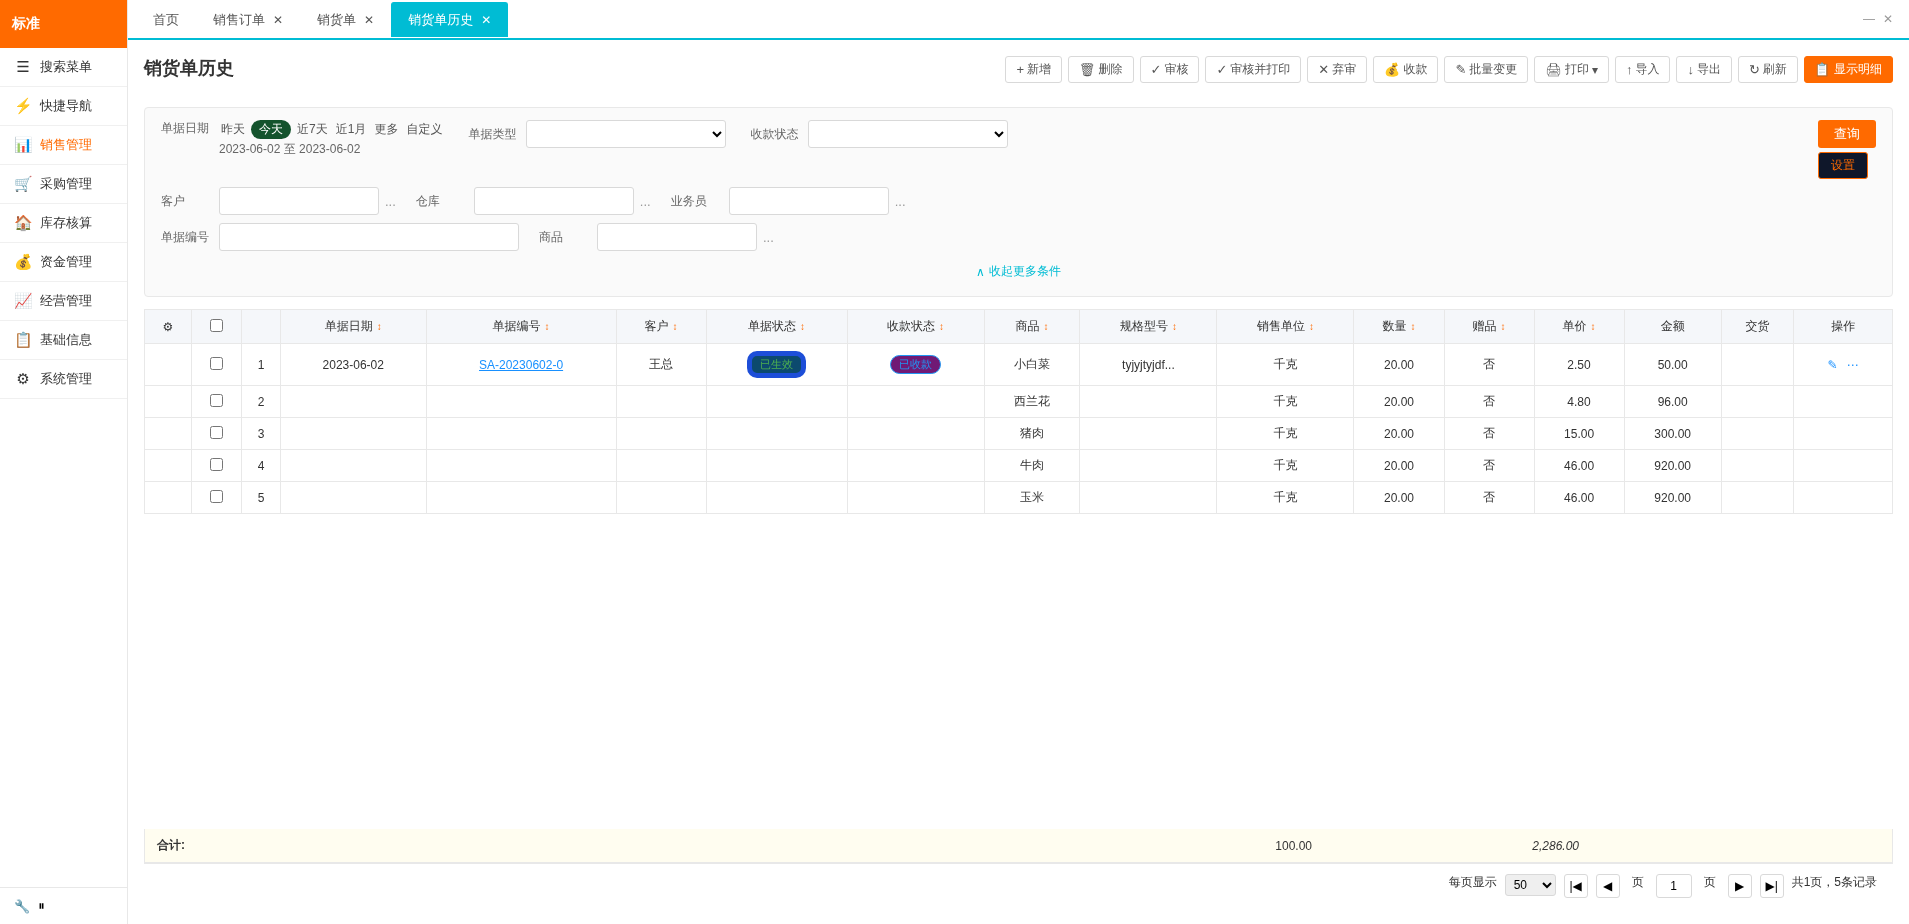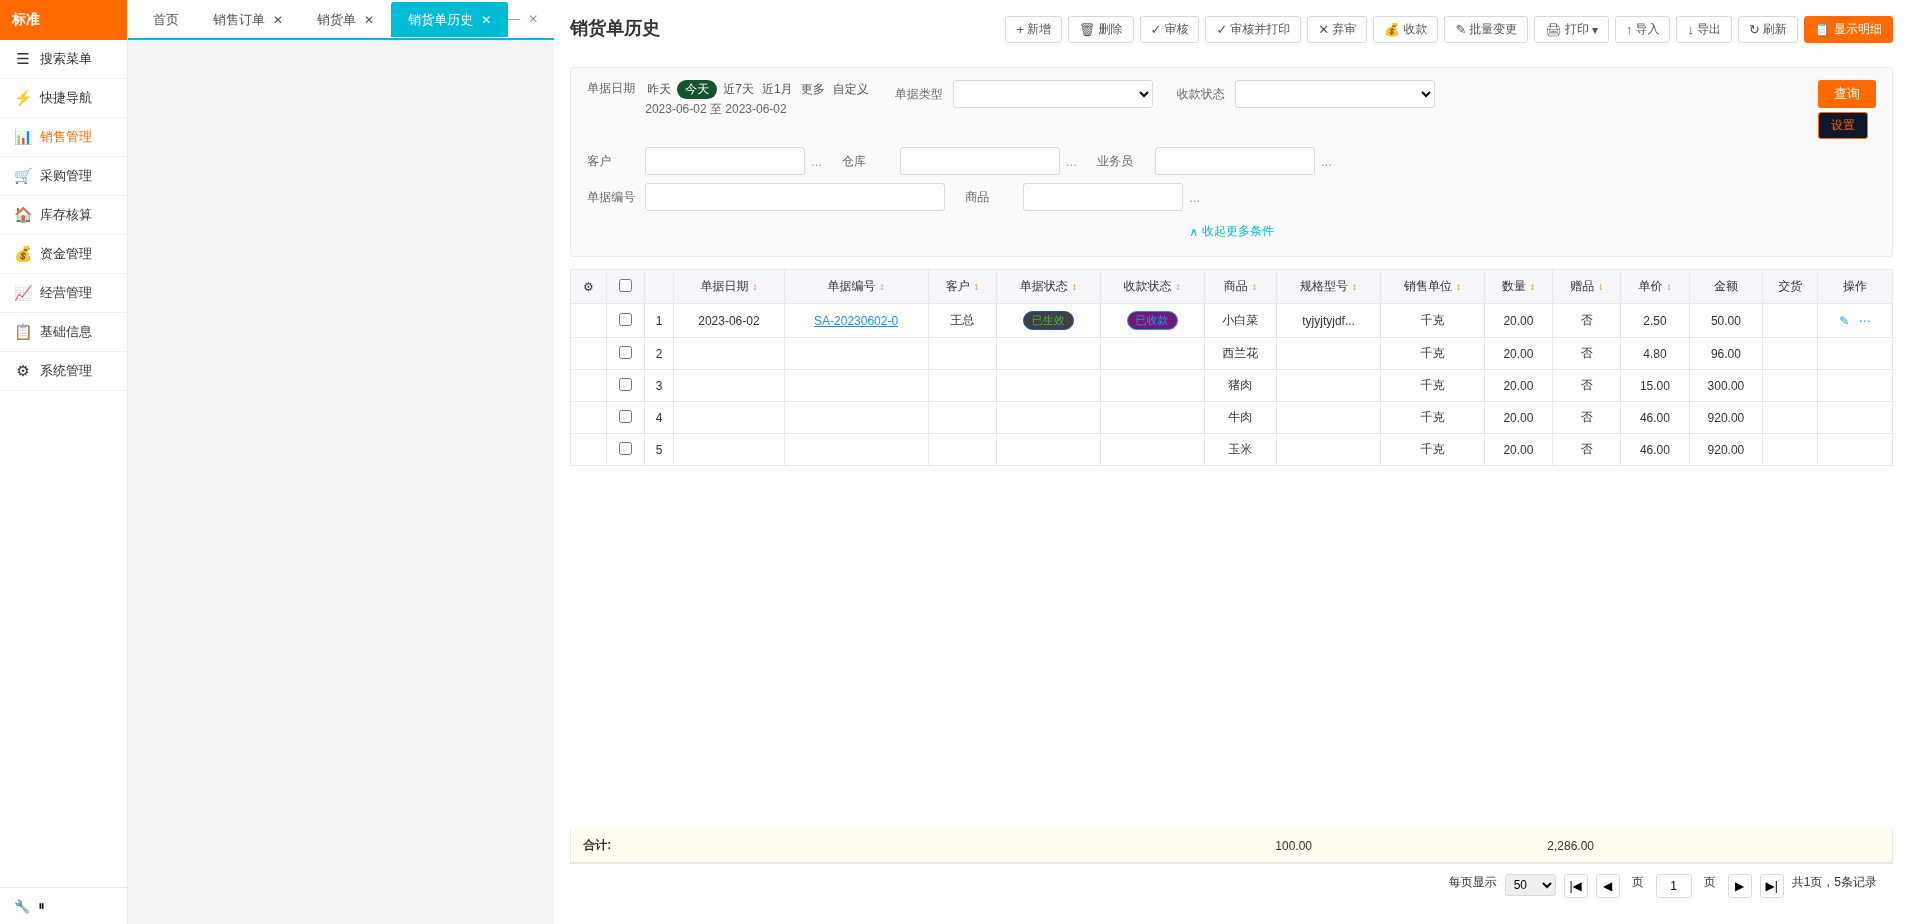--- a/index.html
+++ b/index.html
@@ -13,21 +13,21 @@
       display: flex;
       flex-direction: column;
       flex-shrink: 0;
     }
     .sidebar-logo {
       background: #ff6a00;
       color: #fff;
       padding: 8px 12px;
       font-size: 14px;
       font-weight: bold;
-      height: 40px;
+      height: 48px;
       display: flex;
       align-items: center;
     }
     .sidebar-item {
       display: flex;
       align-items: center;
       padding: 10px 14px;
       cursor: pointer;
       color: #333;
       font-size: 13px;
@@ -42,20 +42,21 @@
       display: flex;
       align-items: center;
       padding: 10px 14px;
       gap: 8px;
     }
 
     
     .main {
       flex: 1;
       display: flex;
+      flex-direction: column;
       overflow: hidden;
     }
 
     
     .tab-bar {
       background: #fff;
       border-bottom: 2px solid #00bcd4;
       display: flex;
       align-items: center;
       height: 40px;
@@ -255,21 +256,21 @@
       color: #333;
       white-space: nowrap;
     }
     .sort-icon { color: #ff6a00; font-size: 10px; margin-left: 2px; }
     .status-badge {
       display: inline-block;
       padding: 1px 8px;
       border-radius: 10px;
       font-size: 11px;
     }
-    .status-active { background: #404040; color: #4caf50; border: 1px solid #1d4ed8; }
+    .status-active { background: #0c4a6e; color: #4caf50; border: 5px solid #1d4ed8; }
     .status-paid { background: #701a75; color: #2196f3; border: 1px solid #2196f3; }
     .link-text { color: #1890ff; cursor: pointer; text-decoration: underline; }
     .action-btn { color: #1890ff; cursor: pointer; margin: 0 3px; font-size: 12px; }
 
     
     .table-footer {
       background: #fffdf0;
       border: 1px solid #e8e8e8;
       border-top: none;
       display: flex;
@@ -723,21 +724,21 @@
         
       </td>
     </tr>
           </tbody>
       </table>
     </div>
 
     <div class="table-footer" style="position:relative;">
       <span class="footer-label">合计:</span>
       <span style="position:absolute; right:580px;">100.00</span>
-      <span style="position:absolute; right:298px;">2,286.00</span>
+      <span style="position:absolute; right:313px;font-style:italic;">2,286.00</span>
     </div>
 
     <div class="pagination">
       <span>每页显示</span>
       <select class="page-size-select">
         <option value="50">50</option>
         <option value="100">100</option>
       </select>
       <button class="page-btn">|◀</button>
       <button class="page-btn">◀</button>

